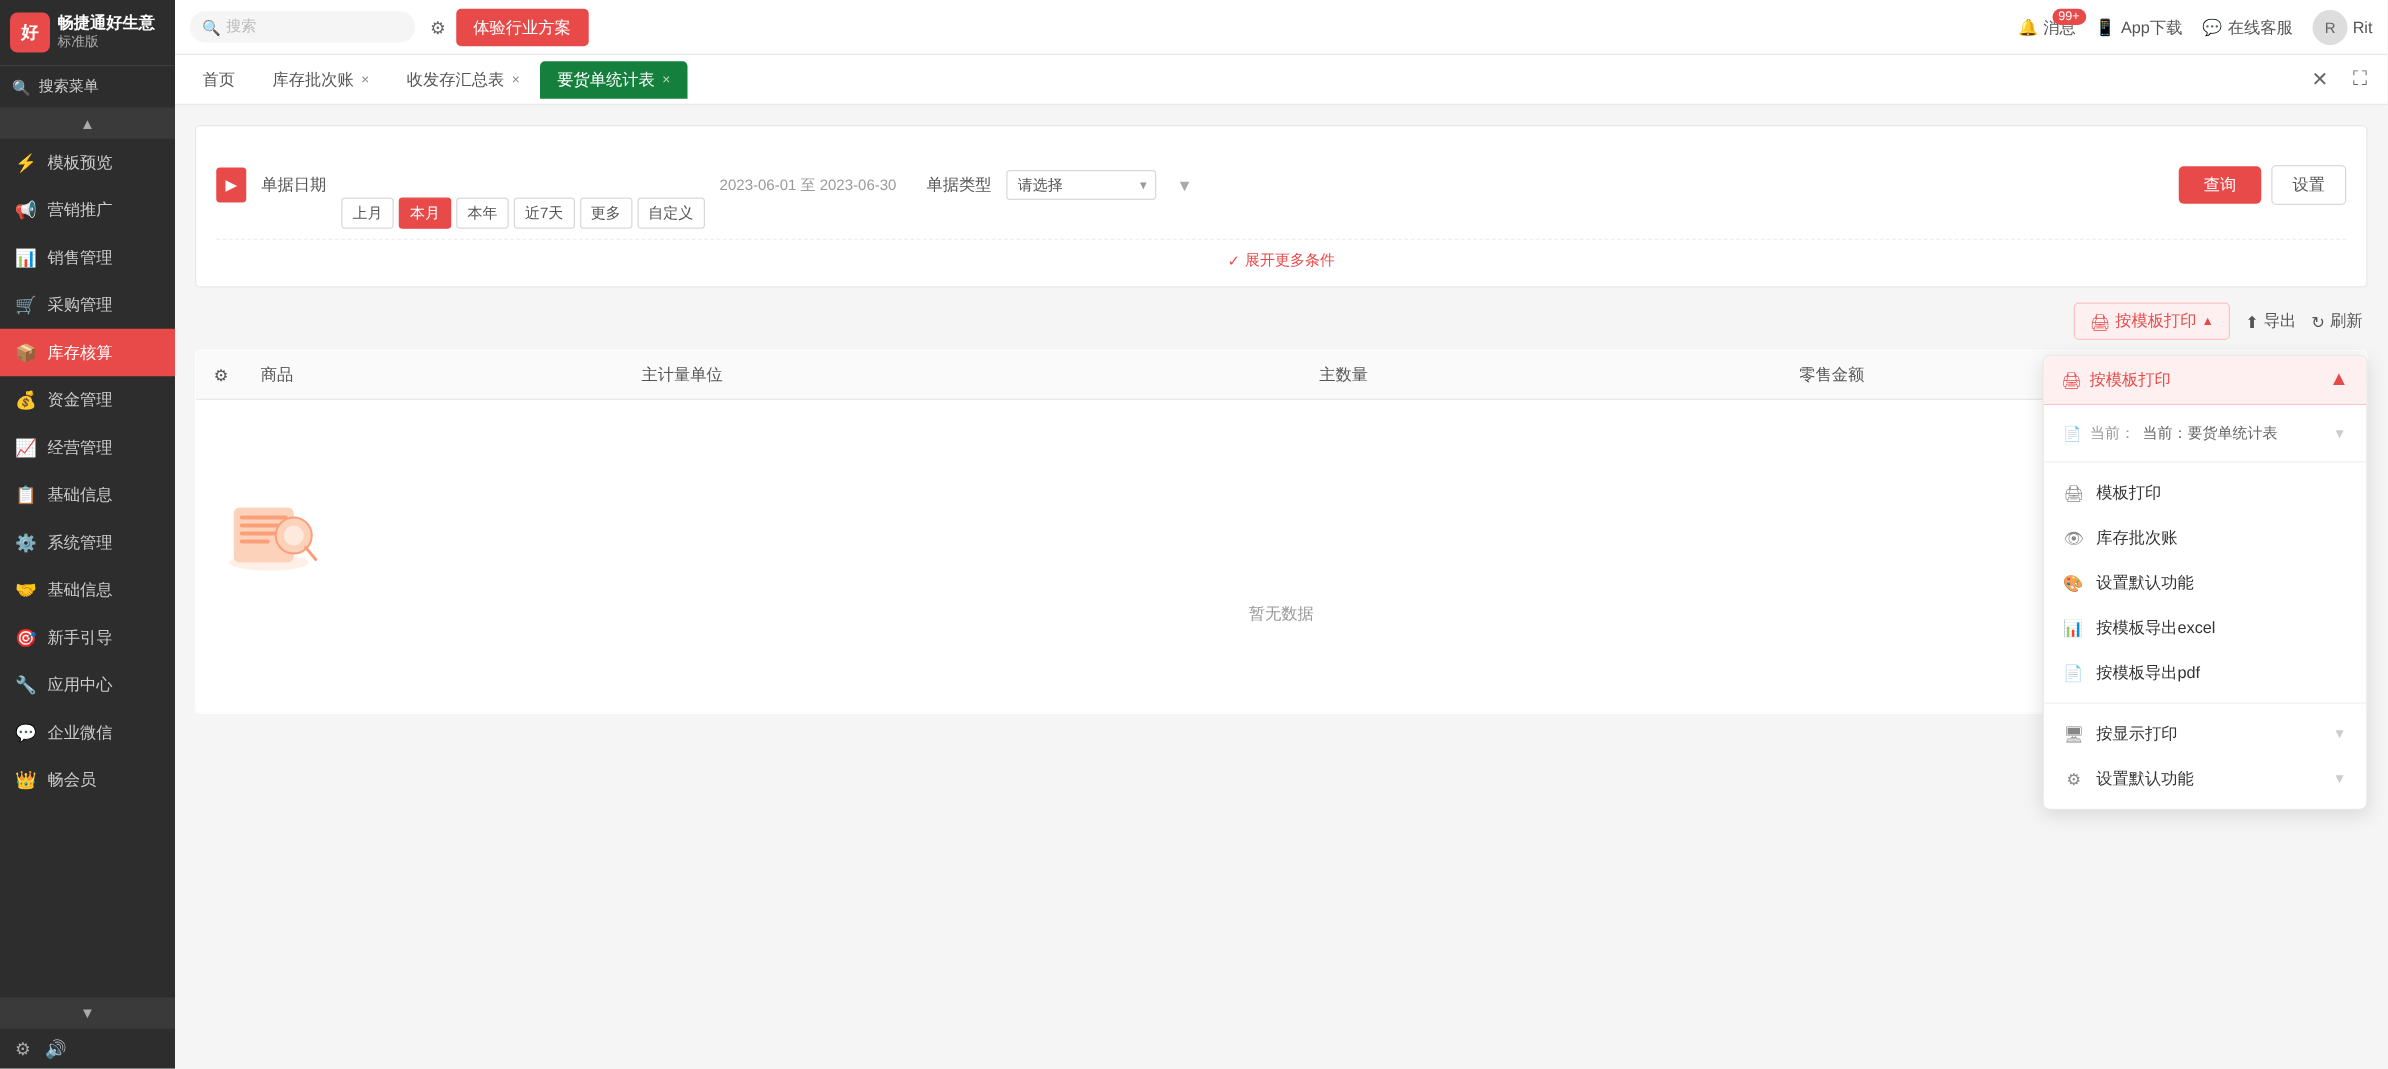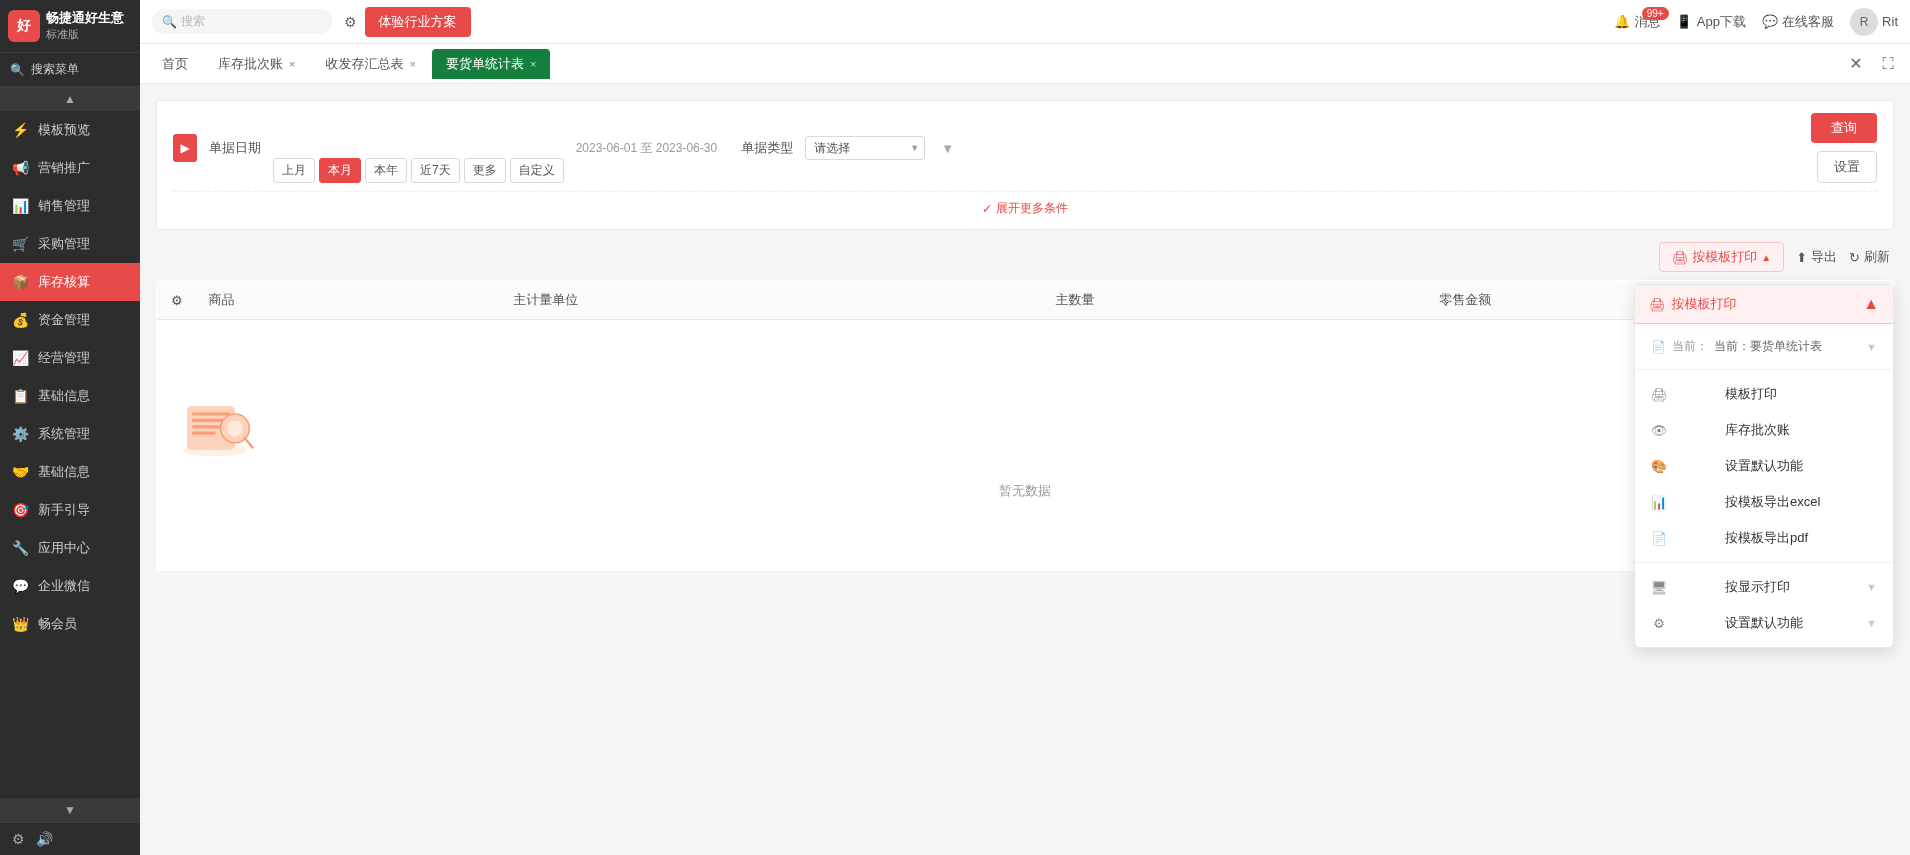--- a/index.html
+++ b/index.html
@@ -476,21 +476,21 @@
     .dropdown-item-icon {
       width: 16px;
       height: 16px;
       display: flex;
       align-items: center;
       justify-content: center;
       color: #888;
       font-size: 13px;
       flex-shrink: 0;
     }
-    .dropdown-item-text { flex: 1; margin-left: 48px; }
+    .dropdown-item-text { flex: 1; }
     .dropdown-item-arrow {
       color: #ccc;
       font-size: 11px;
     }
     .current-badge {
       display: flex;
       align-items: center;
       gap: 6px;
       padding: 8px 16px;
       font-size: 12px;
@@ -684,21 +684,21 @@
           <button class="date-btn">自定义</button>
         </div>
         <span class="date-text">2023-06-01 至 2023-06-30</span>
         <span class="filter-label" style="margin-left:12px;">单据类型</span>
         <div class="filter-select-wrapper">
           <select class="filter-select">
             <option value="">请选择</option>
           </select>
         </div>
         <span style="color:#aaa;font-size:13px;margin-left:4px;">▼</span>
-        <div style="margin-left: auto; display:flex; gap:8px; align-items:flex-end;flex-direction:column;">
+        <div style="margin-left: auto; display:flex; gap:8px; align-items:center;">
           <button class="query-btn">查询</button>
           <button class="settings-btn">设置</button>
         </div>
       </div>
       <div class="expand-row">
         <button class="filter-expand-btn">
           <span>✓</span>
           <span>展开更多条件</span>
         </button>
       </div>

